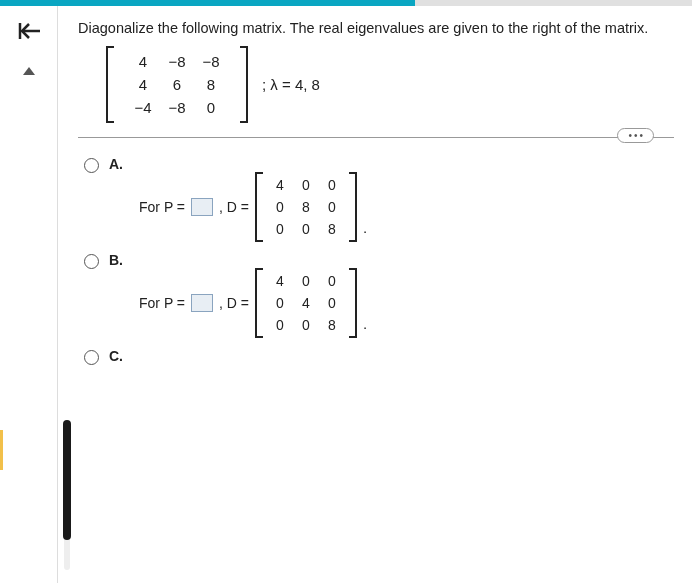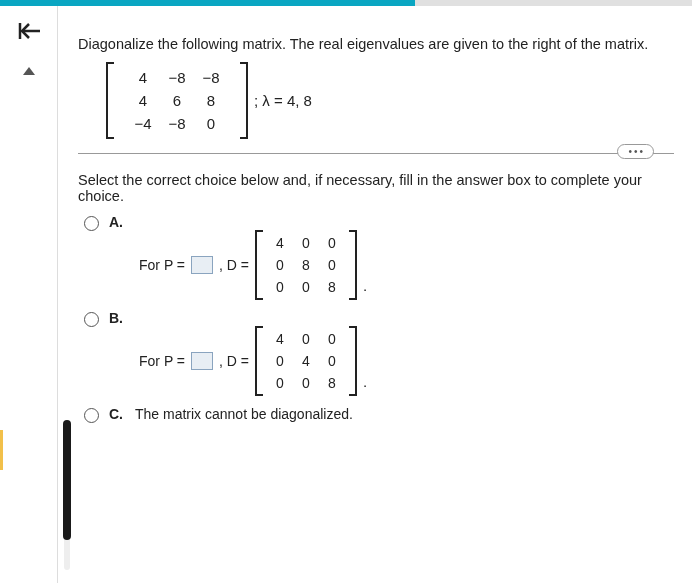--- a/index.html
+++ b/index.html
@@ -45,21 +45,21 @@
   .highlight-block {
     position: absolute;
     left: 0;
     top: 430px;
     width: 3px;
     height: 40px;
     background: #f2c04a;
   }
   .content {
     flex: 1;
-    padding: 30px 18px 10px 20px;
+    padding: 14px 18px 10px 20px;
     position: relative;
   }
   .prompt {
     font-size: 14.5px;
     margin-bottom: 10px;
   }
   .matrix-block {
     display: flex;
     align-items: center;
     gap: 6px;
@@ -72,21 +72,21 @@
   }
   .bracket.left { border-left: 2px solid #222; border-top: 2px solid #222; border-bottom: 2px solid #222; }
   .bracket.right { border-right: 2px solid #222; border-top: 2px solid #222; border-bottom: 2px solid #222; }
   .matrix {
     display: inline-block;
     padding: 4px 6px;
   }
   .mrow { display: flex; }
   .mcell { width: 34px; text-align: center; padding: 3px 0; font-size: 15px; }
   .mcell.sm { width: 26px; font-size: 14px; }
-  .eigen { font-size: 15px; }
+  .eigen { font-size: 15px; margin-left: 8px; }
   .hr-wrap { position: relative; margin: 8px 0 18px 0; }
   .hr { border: none; border-top: 1px solid #999; margin: 0; }
   .ellipsis-pill {
     position: absolute;
     right: 20px;
     top: -9px;
     background: #fff;
     border: 1px solid #999;
     border-radius: 10px;
     font-size: 10px;
@@ -188,21 +188,20 @@
       </span>
       <span class="bracket right"></span>
       <span class="eigen">; λ = 4, 8</span>
     </div>
 
     <div class="hr-wrap">
       <hr class="hr">
       <span class="ellipsis-pill">•••</span>
     </div>
 
-    <div class="instruction">Select the correct choice below and, if necessary, fill in the answer box to complete your choice.</div>
 
     <div class="choice">
       <span class="radio"></span>
       <div style="flex:1">
         <div><span class="choice-label">A.</span></div>
         <div class="choice-row">
           <span>For P =</span>
           <span class="fillbox"></span>
           <span>, D =</span>
           <span class="smatrix-wrap">
@@ -262,21 +261,20 @@
           </span>
           <span class="period">.</span>
         </div>
       </div>
     </div>
 
     <div class="choice">
       <span class="radio"></span>
       <div class="choice-body">
         <span class="choice-label">C.</span>
-        <span>The matrix cannot be diagonalized.</span>
       </div>
     </div>
 
   </div>
 </div>
 
 <div class="highlight-block"></div>
 <div class="scroll-track"></div>
 <div class="scroll-thumb"></div>
 

